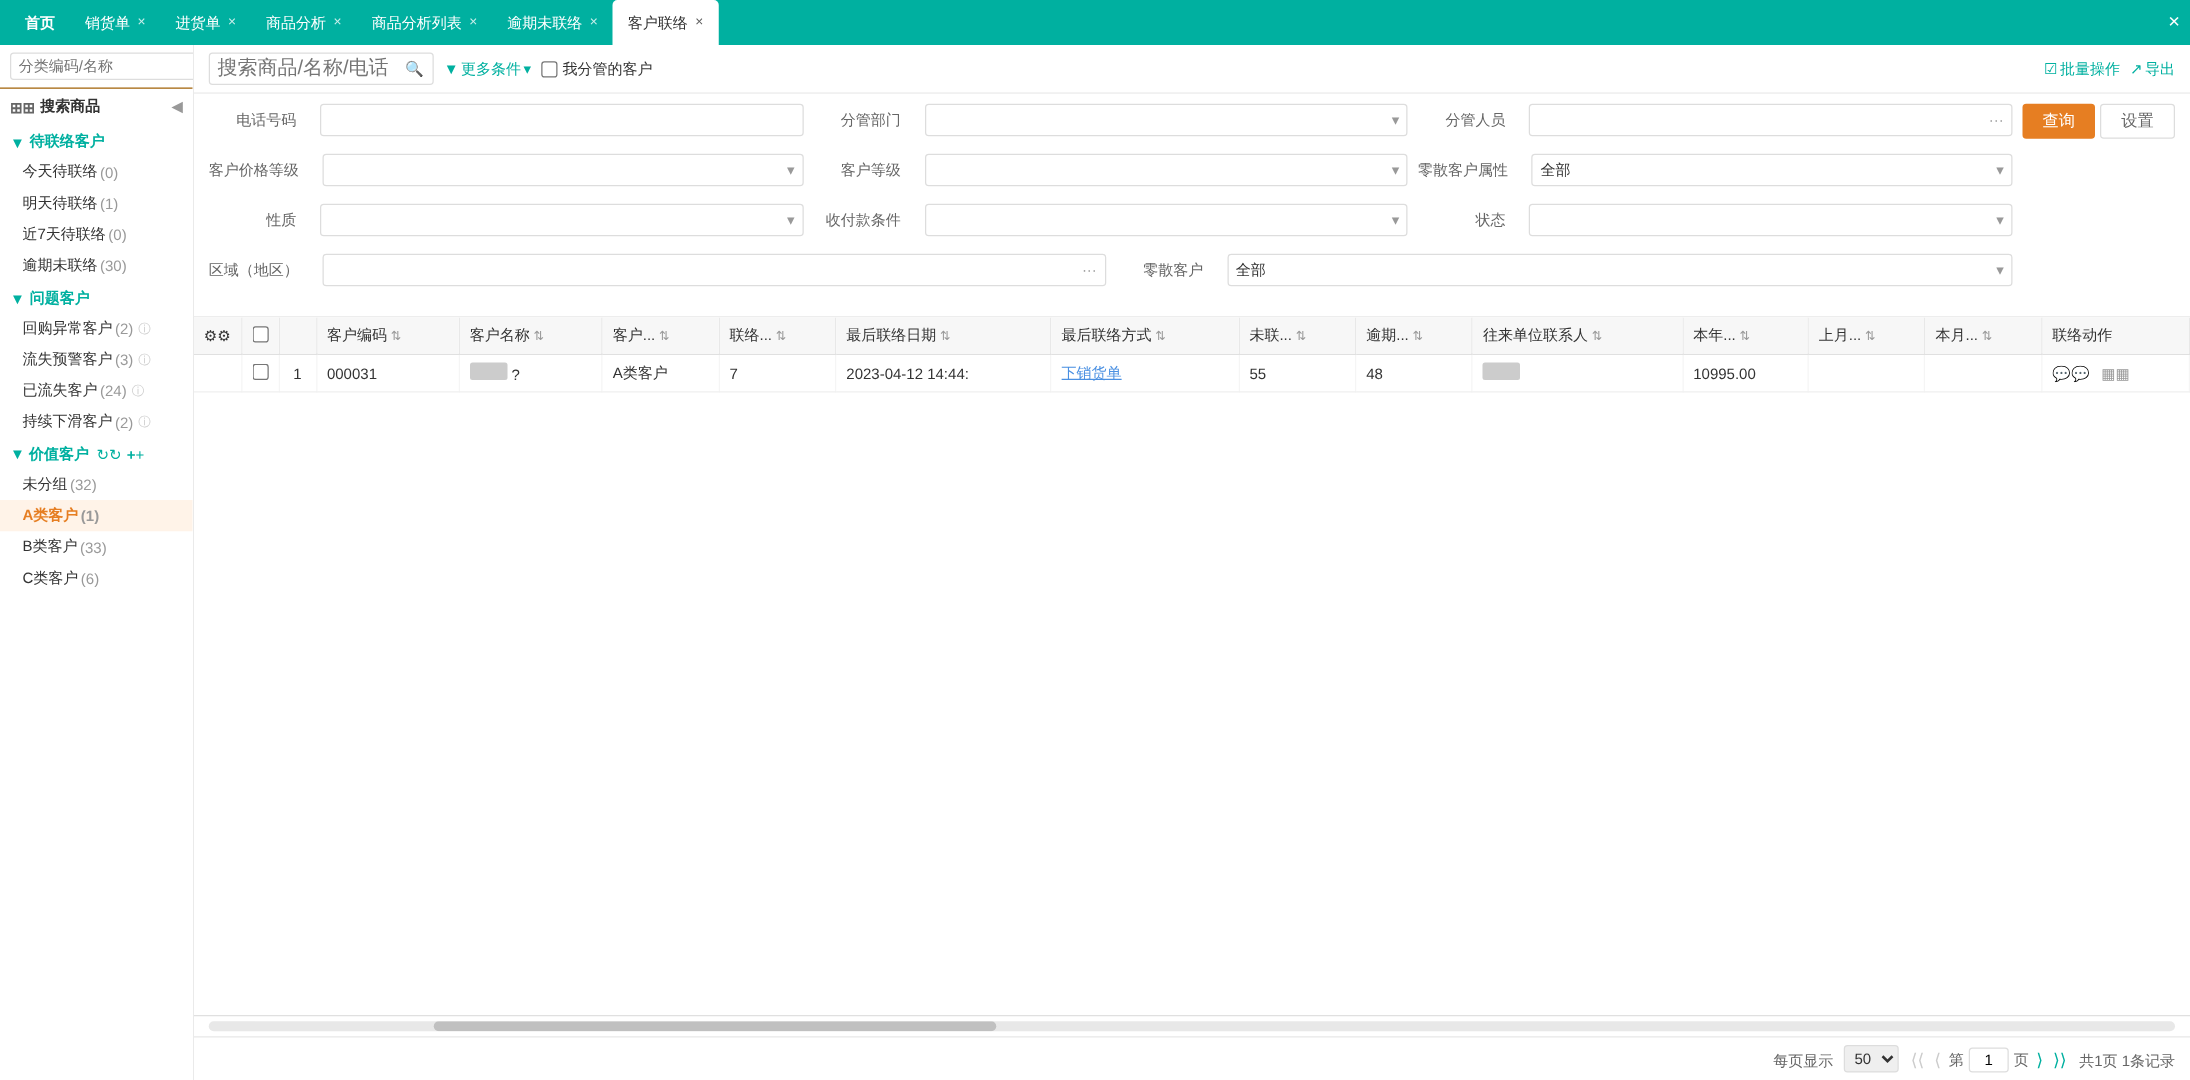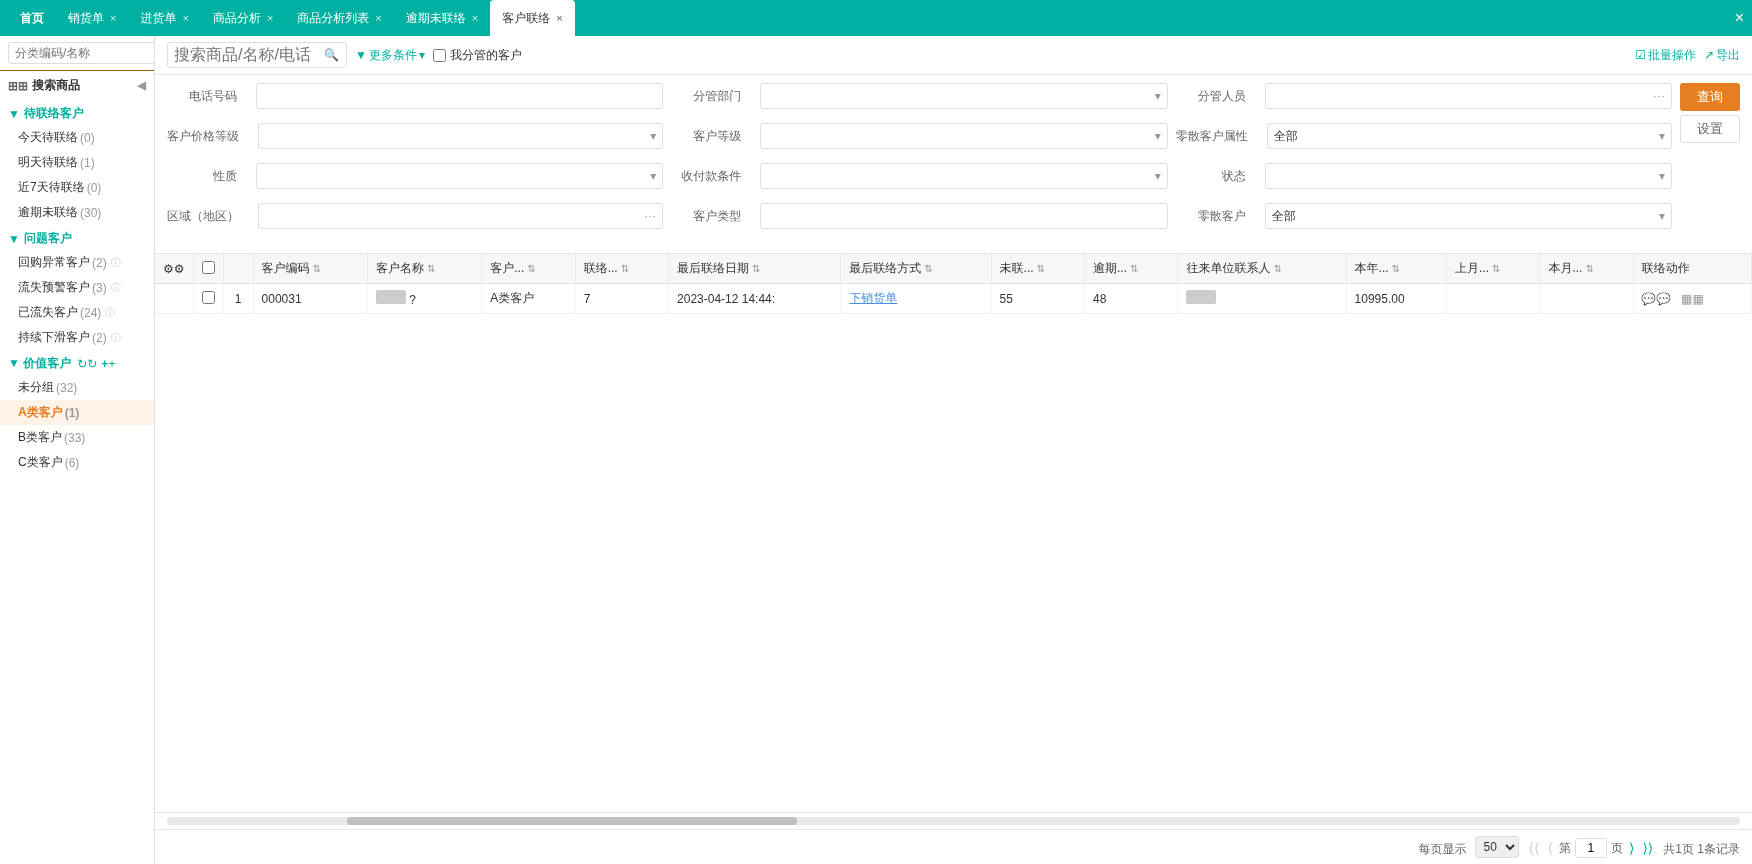--- a/index.html
+++ b/index.html
@@ -101,21 +101,21 @@
     .filter-input .arrow { color: #999; }
     .filter-input .dots { color: #999; }
     .query-btn {
       background: #e67e22; color: #fff; border: none; border-radius: 3px; padding: 4px 16px;
       cursor: pointer; font-size: 13px; height: 28px;
     }
     .settings-btn {
       background: #fff; color: #666; border: 1px solid #ddd; border-radius: 3px; padding: 4px 16px;
       cursor: pointer; font-size: 13px; height: 28px; display: block;
     }
-    .query-area { display: flex; flex-direction: column; gap: 4px; }
+    .query-area { display: flex; gap: 4px; }
     
     
     .table-container { flex: 1; overflow: auto; background: #fff; margin: 0; }
     .data-table { width: 100%; border-collapse: collapse; }
     .data-table th {
       background: #f5f5f5; border-bottom: 1px solid #e0e0e0; border-right: 1px solid #e8e8e8;
       padding: 6px 8px; text-align: left; font-weight: normal; color: #333; white-space: nowrap;
       position: sticky; top: 0; z-index: 1;
     }
     .data-table th .col-header { display: flex; align-items: center; gap: 3px; }
@@ -391,24 +391,20 @@
             </div>
           </div>
 
           <div class="adv-filter-row">
             <div class="filter-field">
               <span class="filter-label">区域（地区）</span>
               <div class="filter-input">
                 <span></span>
                   <span class="dots">···</span>
               </div>
-            </div>
-            <div class="filter-field">
-              <span class="filter-label">客户类型</span>
-              <div class="filter-input"></div>
             </div>
             <div class="filter-field">
               <span class="filter-label">零散客户</span>
               <div class="filter-input">
                 <span>全部</span>
                   <span class="arrow">▾</span>
               </div>
             </div>
           </div>
         </div>

